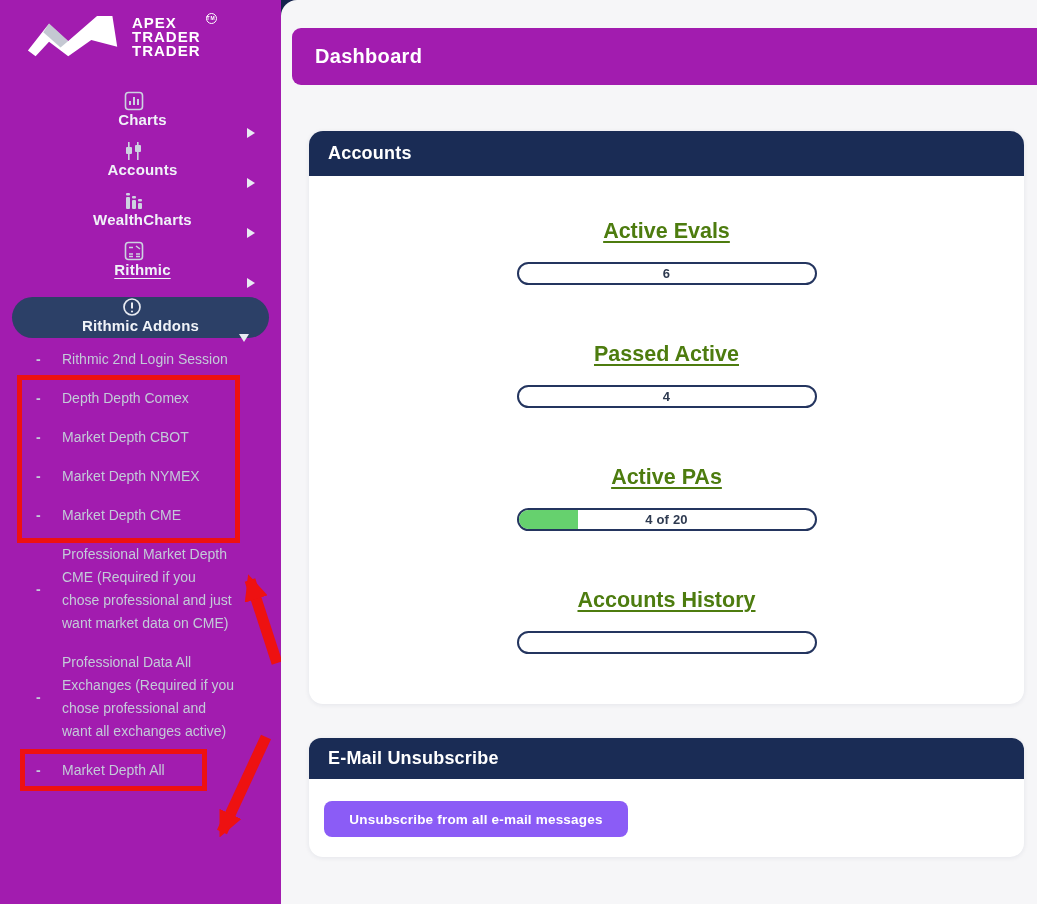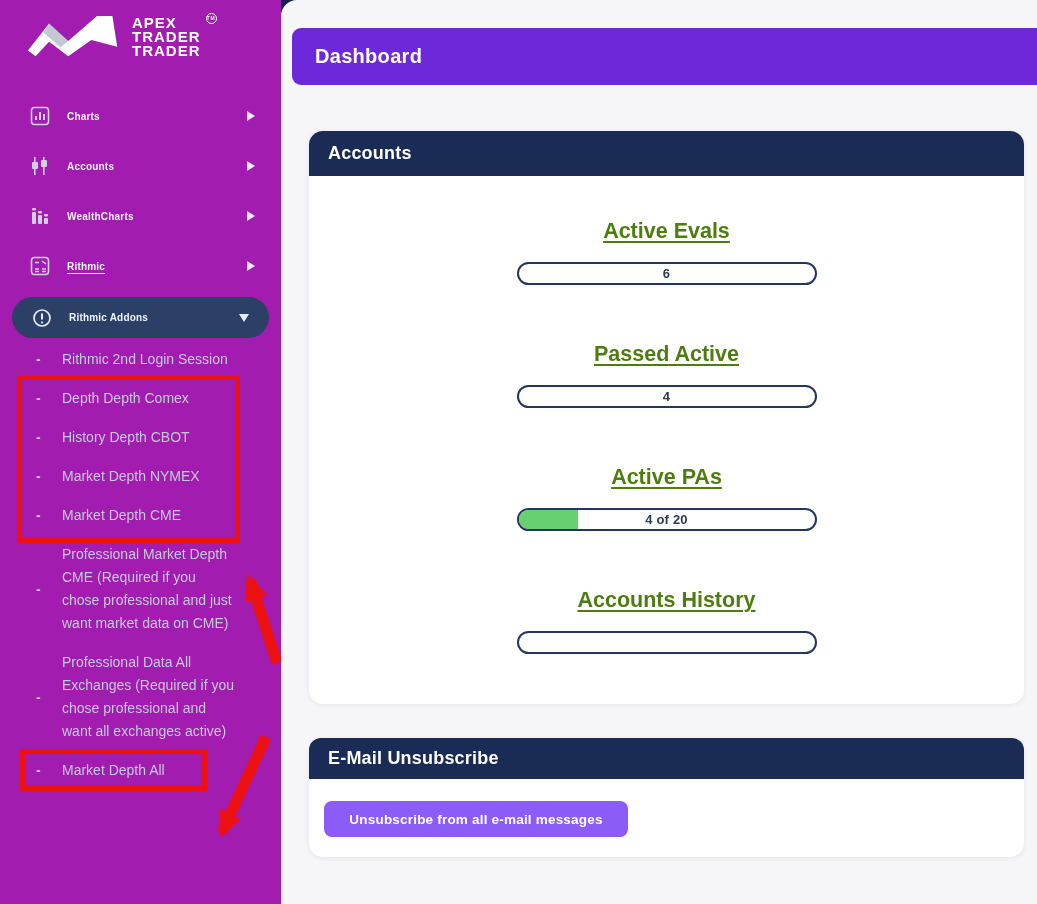--- a/index.html
+++ b/index.html
@@ -17,22 +17,22 @@
   }
   .logo { display:flex; align-items:flex-start; gap:10px; padding:12px 0 0 26px; }
   .logo-mark { width:96px; height:52px; }
   .logo-text { margin-top:4px; color:#fff; font-weight:bold; font-size:15px;
     line-height:14px; letter-spacing:1px; position:relative; padding-right:16px;}
   .logo-tm { position:absolute; top:-3px; right:0; width:11px; height:11px;
     border:1px solid #fff; border-radius:50%; font-size:5px; line-height:9px;
     text-align:center; font-weight:bold; }
   .nav { margin-top:27px; list-style:none; }
   .nav-item { height:50px; display:flex; align-items:center;
-    padding:0 26px 0 30px; cursor:pointer; font-weight:bold; font-size:10px;
-    color:#f0f3f8; letter-spacing:.2px; }
+    padding:0 26px 0 30px; cursor:pointer; font-weight:bold; font-size:15px;
+    color:#f0f3f8; letter-spacing:.2px;flex-direction:column; }
   .nav-item .nicon { width:20px; height:20px; margin-right:17px; flex:none; display:flex; }
   .nav-item .nicon svg { width:20px; height:20px; }
   .chev-right { margin-left:auto; width:0; height:0;
     border-left:8px solid #e8ebf2; border-top:5px solid transparent; border-bottom:5px solid transparent; }
   .chev-down { margin-left:auto; width:0; height:0;
     border-top:8px solid #e8ebf2; border-left:5px solid transparent; border-right:5px solid transparent; }
   .nav-item.underlined .nlabel { text-decoration:underline; text-underline-offset:3px; }
   .nav-item.active { background:#2c4067; border-radius:21px; margin:6px 12px 9px;
     height:41px; padding:0 20px 0 20px; }
   .sublist { list-style:none; margin-top:10px; }
@@ -42,21 +42,21 @@
   .subitem .slabel { max-width:172px; }
   .group { position:relative; }
   .hl-box { position:absolute; border:5px solid #ee1111; pointer-events:none; z-index:4; }
   .hl-box-1 { left:17px; top:-12px; width:223px; height:168px; }
   .hl-box-2 { left:20px; top:-10px; width:187px; height:42px; }
   .arrows-overlay { position:absolute; left:0; top:0; width:281px; height:904px;
     pointer-events:none; z-index:5; }
   
   .main { flex:1; background:#f6f6f8; border-top-left-radius:16px; height:904px;
     position:relative; overflow:hidden; }
-  .dashboard-bar { margin:28px 0 0 11px; height:57px; background:#6d28d9;
+  .dashboard-bar { margin:28px 0 0 11px; height:57px; background:#a21caf;
     border-radius:9px 0 0 9px; display:flex; align-items:center; padding-left:23px; }
   .dashboard-title { color:#fff; font-size:20px; font-weight:bold; letter-spacing:.3px; }
   .card { margin:0 13px 0 28px; background:#fff; border-radius:14px;
     box-shadow:0 1px 5px rgba(20,35,76,.08); }
   .card-header { background:#1a2c55; border-radius:14px 14px 0 0; display:flex;
     align-items:center; padding-left:19px; color:#fff; font-weight:bold; font-size:18px;
     letter-spacing:.2px; }
   .accounts-card { margin-top:46px; }
   .accounts-card .card-header { height:45px; }
   .accounts-body { padding:26px 0 50px; text-align:center; }
@@ -160,21 +160,21 @@
       <span class="slabel">Rithmic 2nd Login Session</span>
     </li>
     <li class="group">
       <ul class="sublist" style="margin-top:0">
         <li class="subitem">
           <span class="dash">-</span>
           <span class="slabel">Depth Depth Comex</span>
         </li>
         <li class="subitem">
           <span class="dash">-</span>
-          <span class="slabel">History Depth CBOT</span>
+          <span class="slabel">Market Depth CBOT</span>
         </li>
         <li class="subitem">
           <span class="dash">-</span>
           <span class="slabel">Market Depth NYMEX</span>
         </li>
         <li class="subitem">
           <span class="dash">-</span>
           <span class="slabel">Market Depth CME</span>
         </li>
       </ul>

